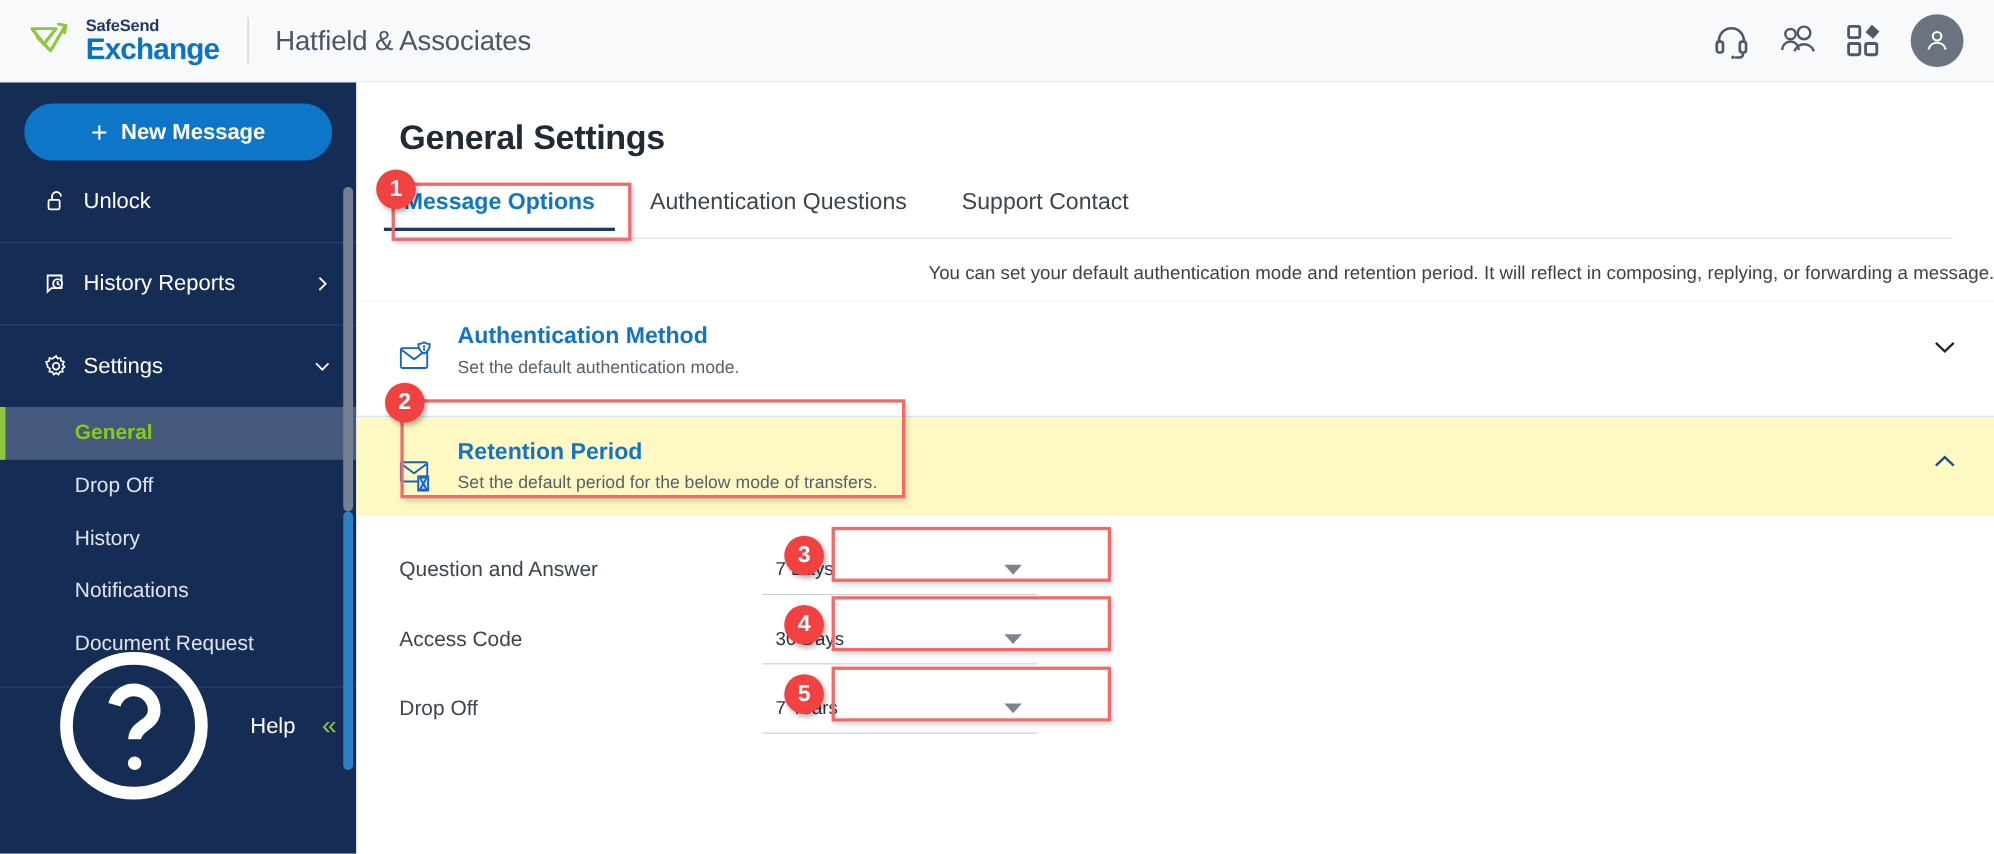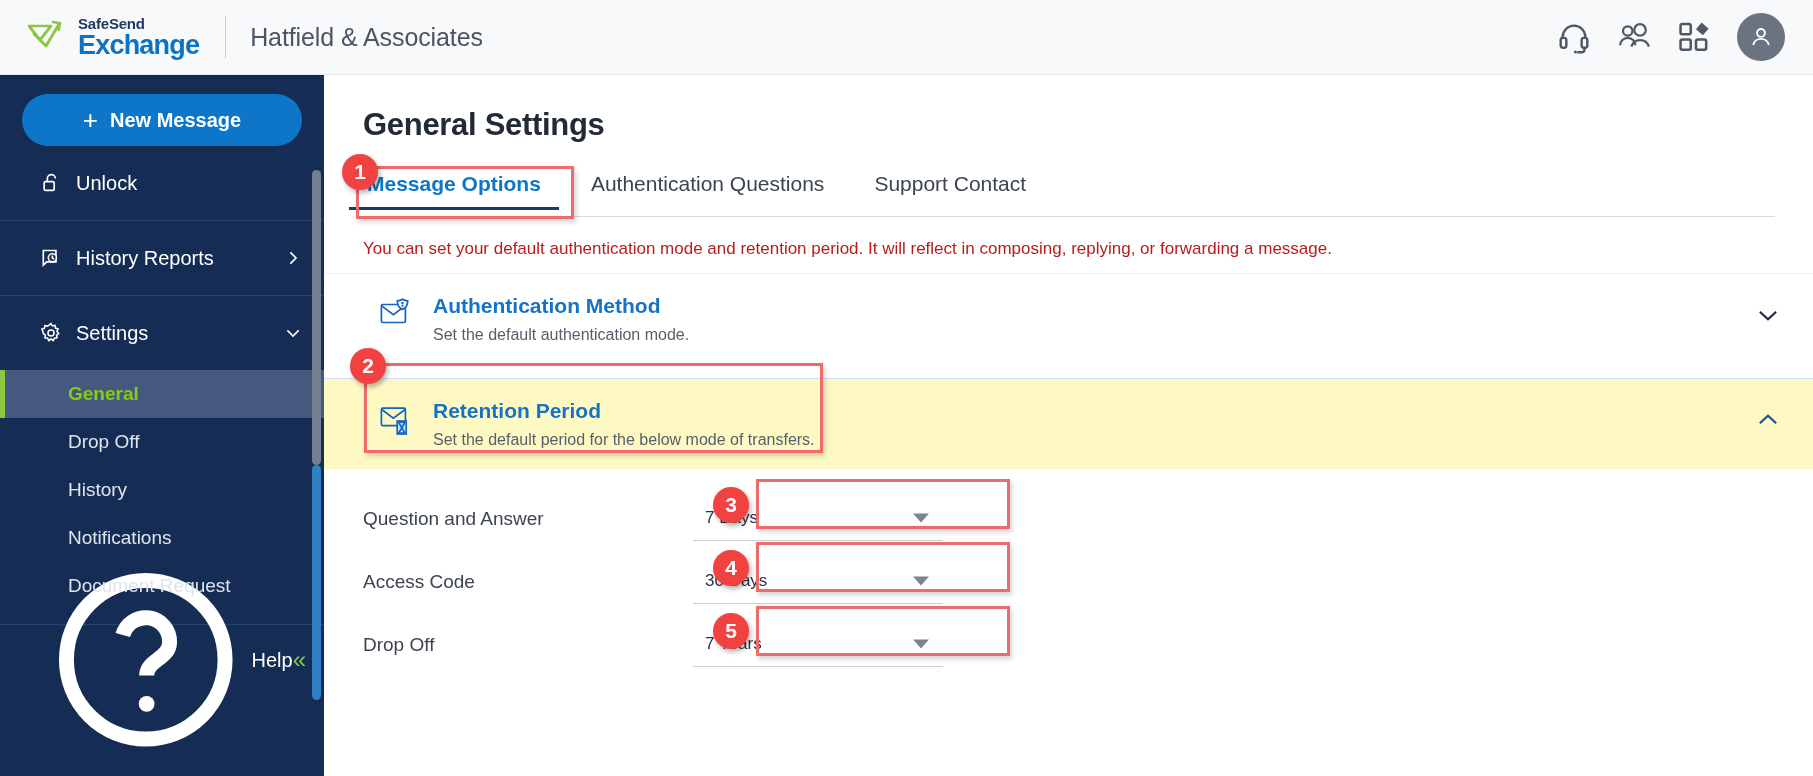--- a/index.html
+++ b/index.html
@@ -90,20 +90,21 @@
   .subnav-item.active::before {
     content: ""; position: absolute; left: 0; top: 0;
     width: 5px; height: 100%; background: #8dc63f;
   }
 
   .sidebar-footer-div { height: 1px; background: #2a4370; margin-top: 14px; }
   .help-row {
     height: 70px; display: flex; align-items: center;
     padding: 0 22px 0 40px; color: #ffffff; font-size: 20px;
     cursor: pointer;
+    gap: 24px;
   }
   .collapse-glyph {
     margin-left: auto; color: #8dc63f; font-size: 24px;
     letter-spacing: -4px; cursor: pointer;
   }
   .sb-scroll-track {
     position: absolute; right: 3px; top: 95px;
     width: 9px; height: 530px;
     background: transparent;
   }
@@ -138,26 +139,26 @@
     font-size: 21px; color: #3c4450; padding: 0 4px 13px 4px;
     margin-right: 42px; cursor: pointer; position: relative;
     white-space: nowrap;
   }
   .tab.active { color: #0d76c8; font-weight: bold; }
   .tab.active::after {
     content: ""; position: absolute; left: -14px; right: -14px;
     bottom: -1px; height: 3px; background: #1b3a63;
   }
   .desc {
-    font-size: 17px; color: #b91c1c; margin: 22px 0 0 39px;
+    font-size: 17px; color: #404040; margin: 22px 0 0 39px; text-align: right;
   }
 
   .section-row {
-    position: relative; display: flex; align-items: flex-start;
-    padding: 20px 0 20px 56px; margin-top: 14px;
+    position: relative; display: flex; align-items: flex-end;
+    padding: 20px 0 20px 39px; margin-top: 14px;
     border-top: 1px solid #eceff3;
   }
   .section-row.highlight { background: #fef9c3; border-top: 1px solid #cfdffa; }
   .sec-icon { width: 38px; height: 34px; margin: 4px 15px 0 0; flex: 0 0 auto; color: #1565c0; }
   .sec-title { font-size: 21px; font-weight: bold; color: #1573c6; }
   .sec-sub { font-size: 16px; color: #555f6d; margin-top: 8px; }
   .sec-chevron {
     position: absolute; right: 32px; top: 28px;
     width: 26px; height: 26px; cursor: pointer;
   }

